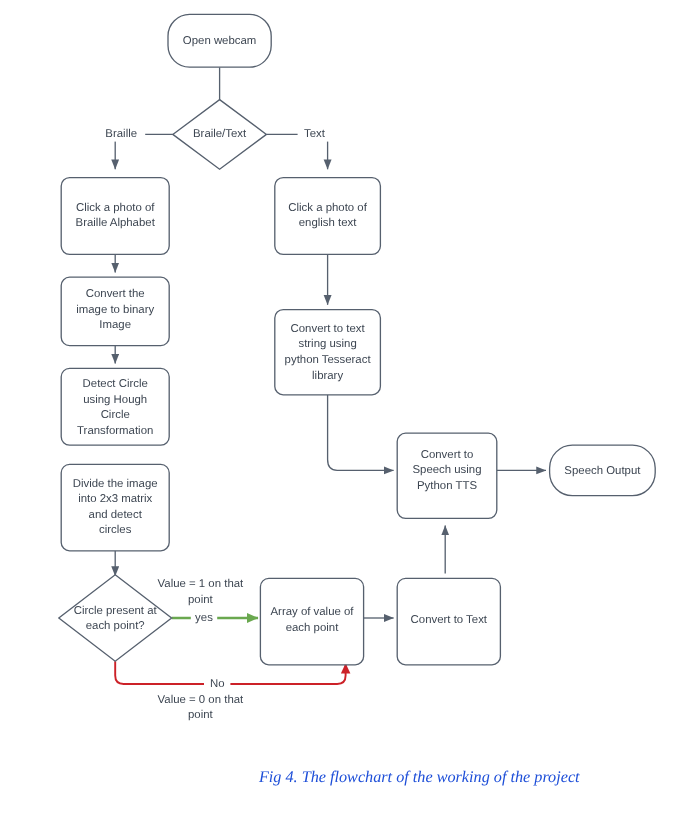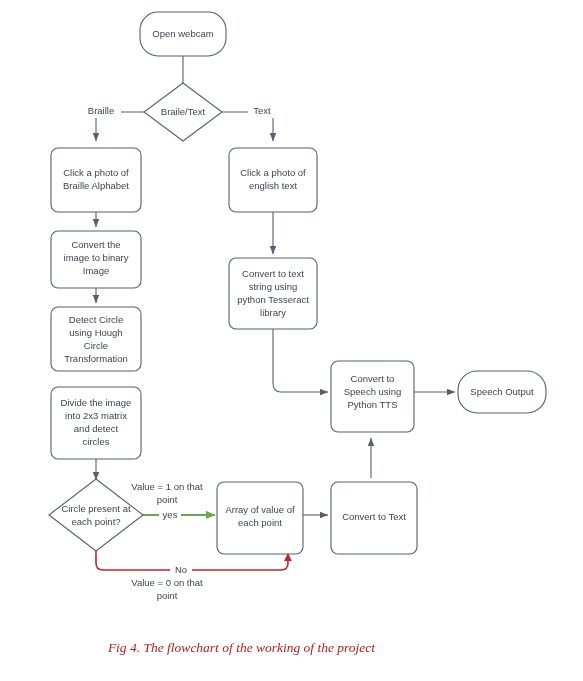--- a/index.html
+++ b/index.html
@@ -52,25 +52,25 @@
     font-size: 9.5px;
     fill: #3c4551;
     text-anchor: middle;
     dominant-baseline: middle;
   }
   .caption {
     position: absolute;
     left: 0;
     top: 640px;
     width: 483px;
-    text-align: center;
+    text-align: right;
     font-family: "Liberation Serif", serif;
     font-style: italic;
     font-size: 13.5px;
-    color: #b91c1c;
+    color: #1d4ed8;
   }
 </style>
 </head>
 <body>
 
 <svg id="flow" width="583" height="681" viewBox="0 0 583 681">
   <defs>
     <marker id="arrow-gray" markerWidth="9" markerHeight="9" refX="7.4" refY="3" orient="auto" markerUnits="strokeWidth">
       <path d="M0,0 L7.6,3 L0,6 z" fill="#56606e"></path>
     </marker>

